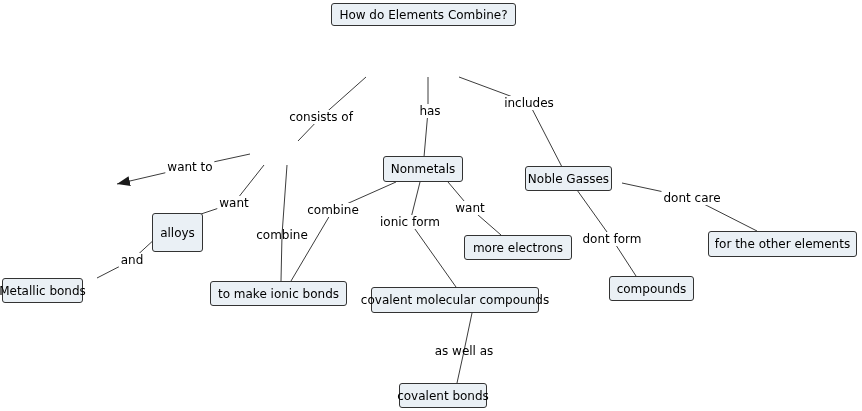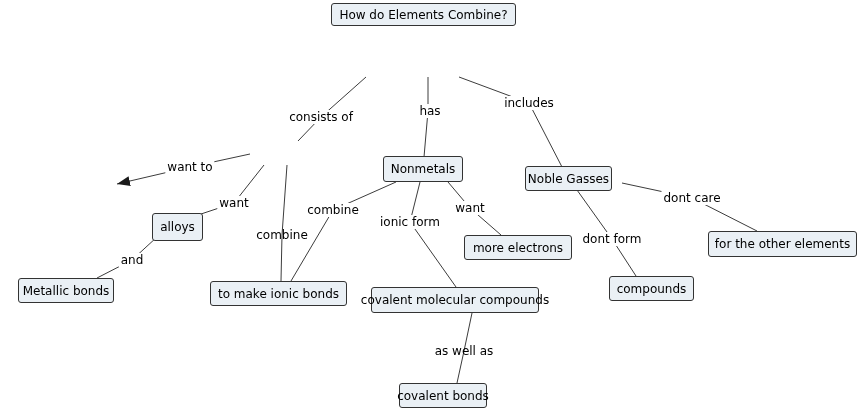--- a/index.html
+++ b/index.html
@@ -72,24 +72,24 @@
     <polyline points="448,182 470,208 501,235"></polyline>
     <polyline points="577,190 612,239 636,276"></polyline>
     <polyline points="622,183 692,198 757,231"></polyline>
     <polyline points="157,237 132,260 97,278"></polyline>
     <polyline points="472,313 464,351 457,383"></polyline>
   </svg>
 
   <div class="node" style="left:331px;top:3px;width:185px;height:23px">How do Elements Combine?</div>
   <div class="node" style="left:383px;top:156px;width:80px;height:26px">Nonmetals</div>
   <div class="node" style="left:525px;top:166px;width:87px;height:25px">Noble Gasses</div>
-  <div class="node" style="left:152px;top:213px;width:51px;height:28px">alloys</div>
+  <div class="node" style="left:152px;top:213px;width:51px;height:39px">alloys</div>
   <div class="node" style="left:464px;top:235px;width:108px;height:25px">more electrons</div>
   <div class="node" style="left:708px;top:231px;width:149px;height:26px">for the other elements</div>
-  <div class="node" style="left:18px;top:278px;width:96px;height:25px">Metallic bonds</div>
+  <div class="node" style="left:2px;top:278px;width:81px;height:25px">Metallic bonds</div>
   <div class="node" style="left:210px;top:281px;width:137px;height:25px">to make ionic bonds</div>
   <div class="node" style="left:371px;top:287px;width:168px;height:26px">covalent molecular compounds</div>
   <div class="node" style="left:609px;top:276px;width:85px;height:25px">compounds</div>
   <div class="node" style="left:399px;top:383px;width:88px;height:25px">covalent bonds</div>
 
   <span class="elabel" style="left:321px;top:117px">consists of</span>
   <span class="elabel" style="left:430px;top:111px">has</span>
   <span class="elabel" style="left:529px;top:103px">includes</span>
   <span class="elabel" style="left:190px;top:167px">want to</span>
   <span class="elabel" style="left:234px;top:203px">want</span>

